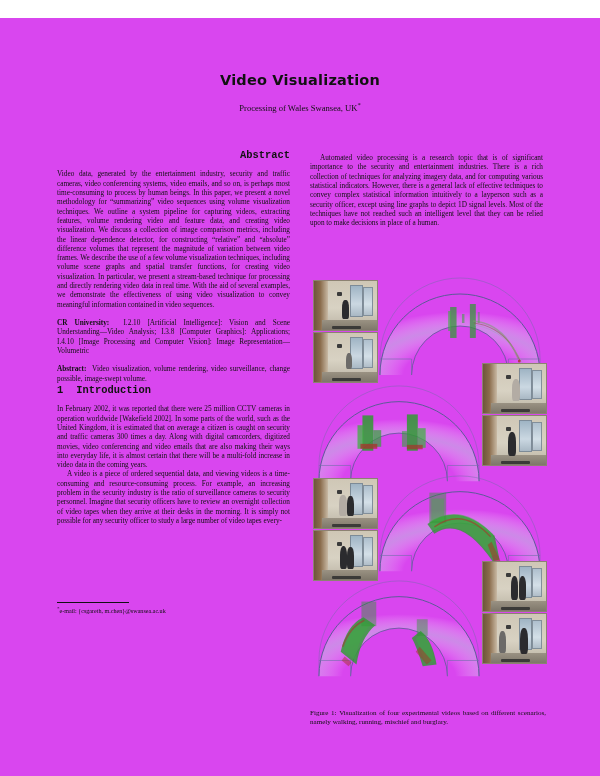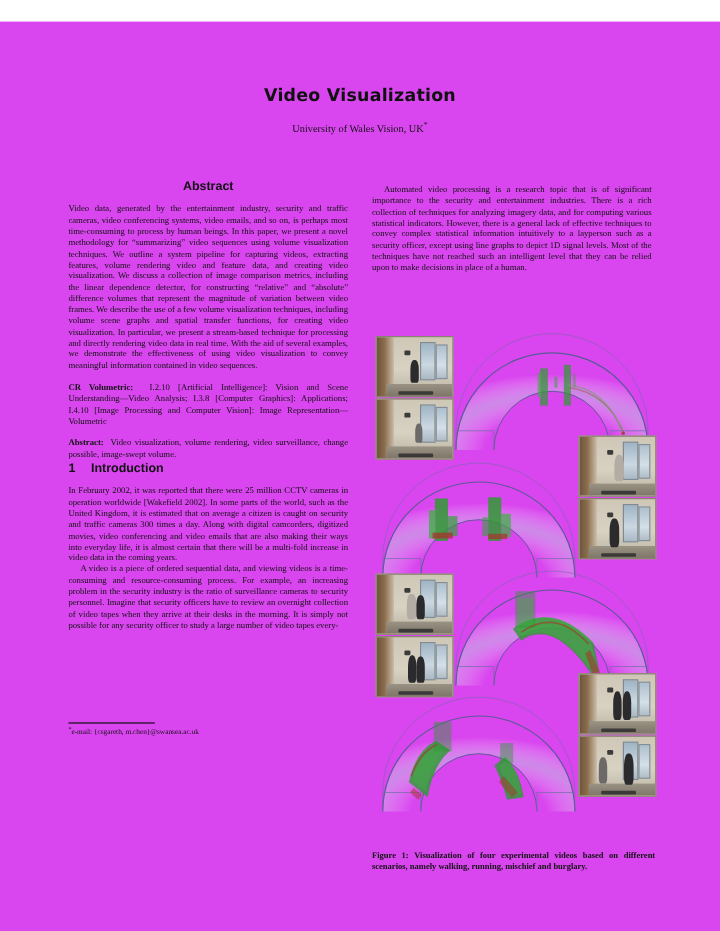--- a/index.html
+++ b/index.html
@@ -27,23 +27,23 @@
   }
   .affil{font-size:8.6px;}
   .affil .star{font-size:6.5px;vertical-align:super;}
 
   
   .col{position:absolute;top:131px;width:233px;font-size:7.25px;line-height:1.285;text-align:justify;}
   .col-left{left:57px;}
   .col-right{left:310px;}
 
   h2.sec{
-    font-family:Liberation Sans, sans-serif;
+    font-family:Liberation Mono, monospace;
     font-weight:bold;font-size:10.4px;
-    margin:0 0 8px 0;text-align:center;
+    margin:0 0 8px 0;text-align:right;
   }
   h2.sec.numbered{display:flex;gap:13px;}
   p{margin:0;text-indent:10px;}
   p.noindent{text-indent:0;}
   p + p{margin-top:0;}
   .para-gap{margin-top:7.5px;}
   .lbl{font-weight:bold;}
   .sec2{margin-top:19px;}
 
   .footnote-wrap{position:absolute;left:57px;top:584px;width:233px;}
@@ -80,40 +80,40 @@
   .person{position:absolute;background:#2b2b2e;border-radius:40% 40% 22% 22%;}
   .person.pale{background:#6c6a68;}
   .person.lt{background:#b3aca4;}
 
   
   .arch{position:absolute;}
   .arch svg{display:block;width:100%;height:100%;}
 
   .caption{
     position:absolute;left:310px;top:691px;width:236px;
-    font-size:7.1px;line-height:1.3;text-align:justify;text-indent:0;font-weight:bold;
+    font-size:7.1px;line-height:1.3;text-align:justify;text-indent:0;
   }
 </style>
 </head>
 <body>
 
 <div class="page">
 
   <div class="header">
     <h1 class="title">Video Visualization</h1>
     <div class="affil">
-      <span>University of Wales Vision, UK</span><span class="star">*</span>
+      <span>Processing of Wales Swansea, UK</span><span class="star">*</span>
     </div>
   </div>
 
   <div class="col col-left">
     <h2 class="sec">Abstract</h2>
     <p class="noindent">Video data, generated by the entertainment industry, security and traffic cameras, video conferencing systems, video emails, and so on, is perhaps most time-consuming to process by human beings. In this paper, we present a novel methodology for “summarizing” video sequences using volume visualization techniques. We outline a system pipeline for capturing videos, extracting features, volume rendering video and feature data, and creating video visualization. We discuss a collection of image comparison metrics, including the linear dependence detector, for constructing “relative” and “absolute” difference volumes that represent the magnitude of variation between video frames. We describe the use of a few volume visualization techniques, including volume scene graphs and spatial transfer functions, for creating video visualization. In particular, we present a stream-based technique for processing and directly rendering video data in real time. With the aid of several examples, we demonstrate the effectiveness of using video visualization to convey meaningful information contained in video sequences.</p>
 
-    <p class="noindent para-gap" style="margin-top:9px"><span class="lbl">CR Volumetric:</span>&nbsp;&nbsp;<span>I.2.10 [Artificial Intelligence]: Vision and Scene Understanding—Video Analysis; I.3.8 [Computer Graphics]: Applications; I.4.10 [Image Processing and Computer Vision]: Image Representation—Volumetric</span></p>
+    <p class="noindent para-gap" style="margin-top:9px"><span class="lbl">CR University:</span>&nbsp;&nbsp;<span>I.2.10 [Artificial Intelligence]: Vision and Scene Understanding—Video Analysis; I.3.8 [Computer Graphics]: Applications; I.4.10 [Image Processing and Computer Vision]: Image Representation—Volumetric</span></p>
 
     <p class="noindent para-gap" style="margin-top:9px"><span class="lbl">Abstract:</span>&nbsp;&nbsp;<span>Video visualization, volume rendering, video surveillance, change possible, image-swept volume.</span></p>
 
     <h2 class="sec numbered sec2">
       <span>1</span>
       <span>Introduction</span>
     </h2>
     <p class="noindent">In February 2002, it was reported that there were 25 million CCTV cameras in operation worldwide [Wakefield 2002]. In some parts of the world, such as the United Kingdom, it is estimated that on average a citizen is caught on security and traffic cameras 300 times a day. Along with digital camcorders, digitized movies, video conferencing and video emails that are also making their ways into everyday life, it is almost certain that there will be a multi-fold increase in video data in the coming years.</p>
     <p>A video is a piece of ordered sequential data, and viewing videos is a time-consuming and resource-consuming process. For example, an increasing problem in the security industry is the ratio of surveillance cameras to security personnel. Imagine that security officers have to review an overnight collection of video tapes when they arrive at their desks in the morning. It is simply not possible for any security officer to study a large number of video tapes every-</p>
   </div>

